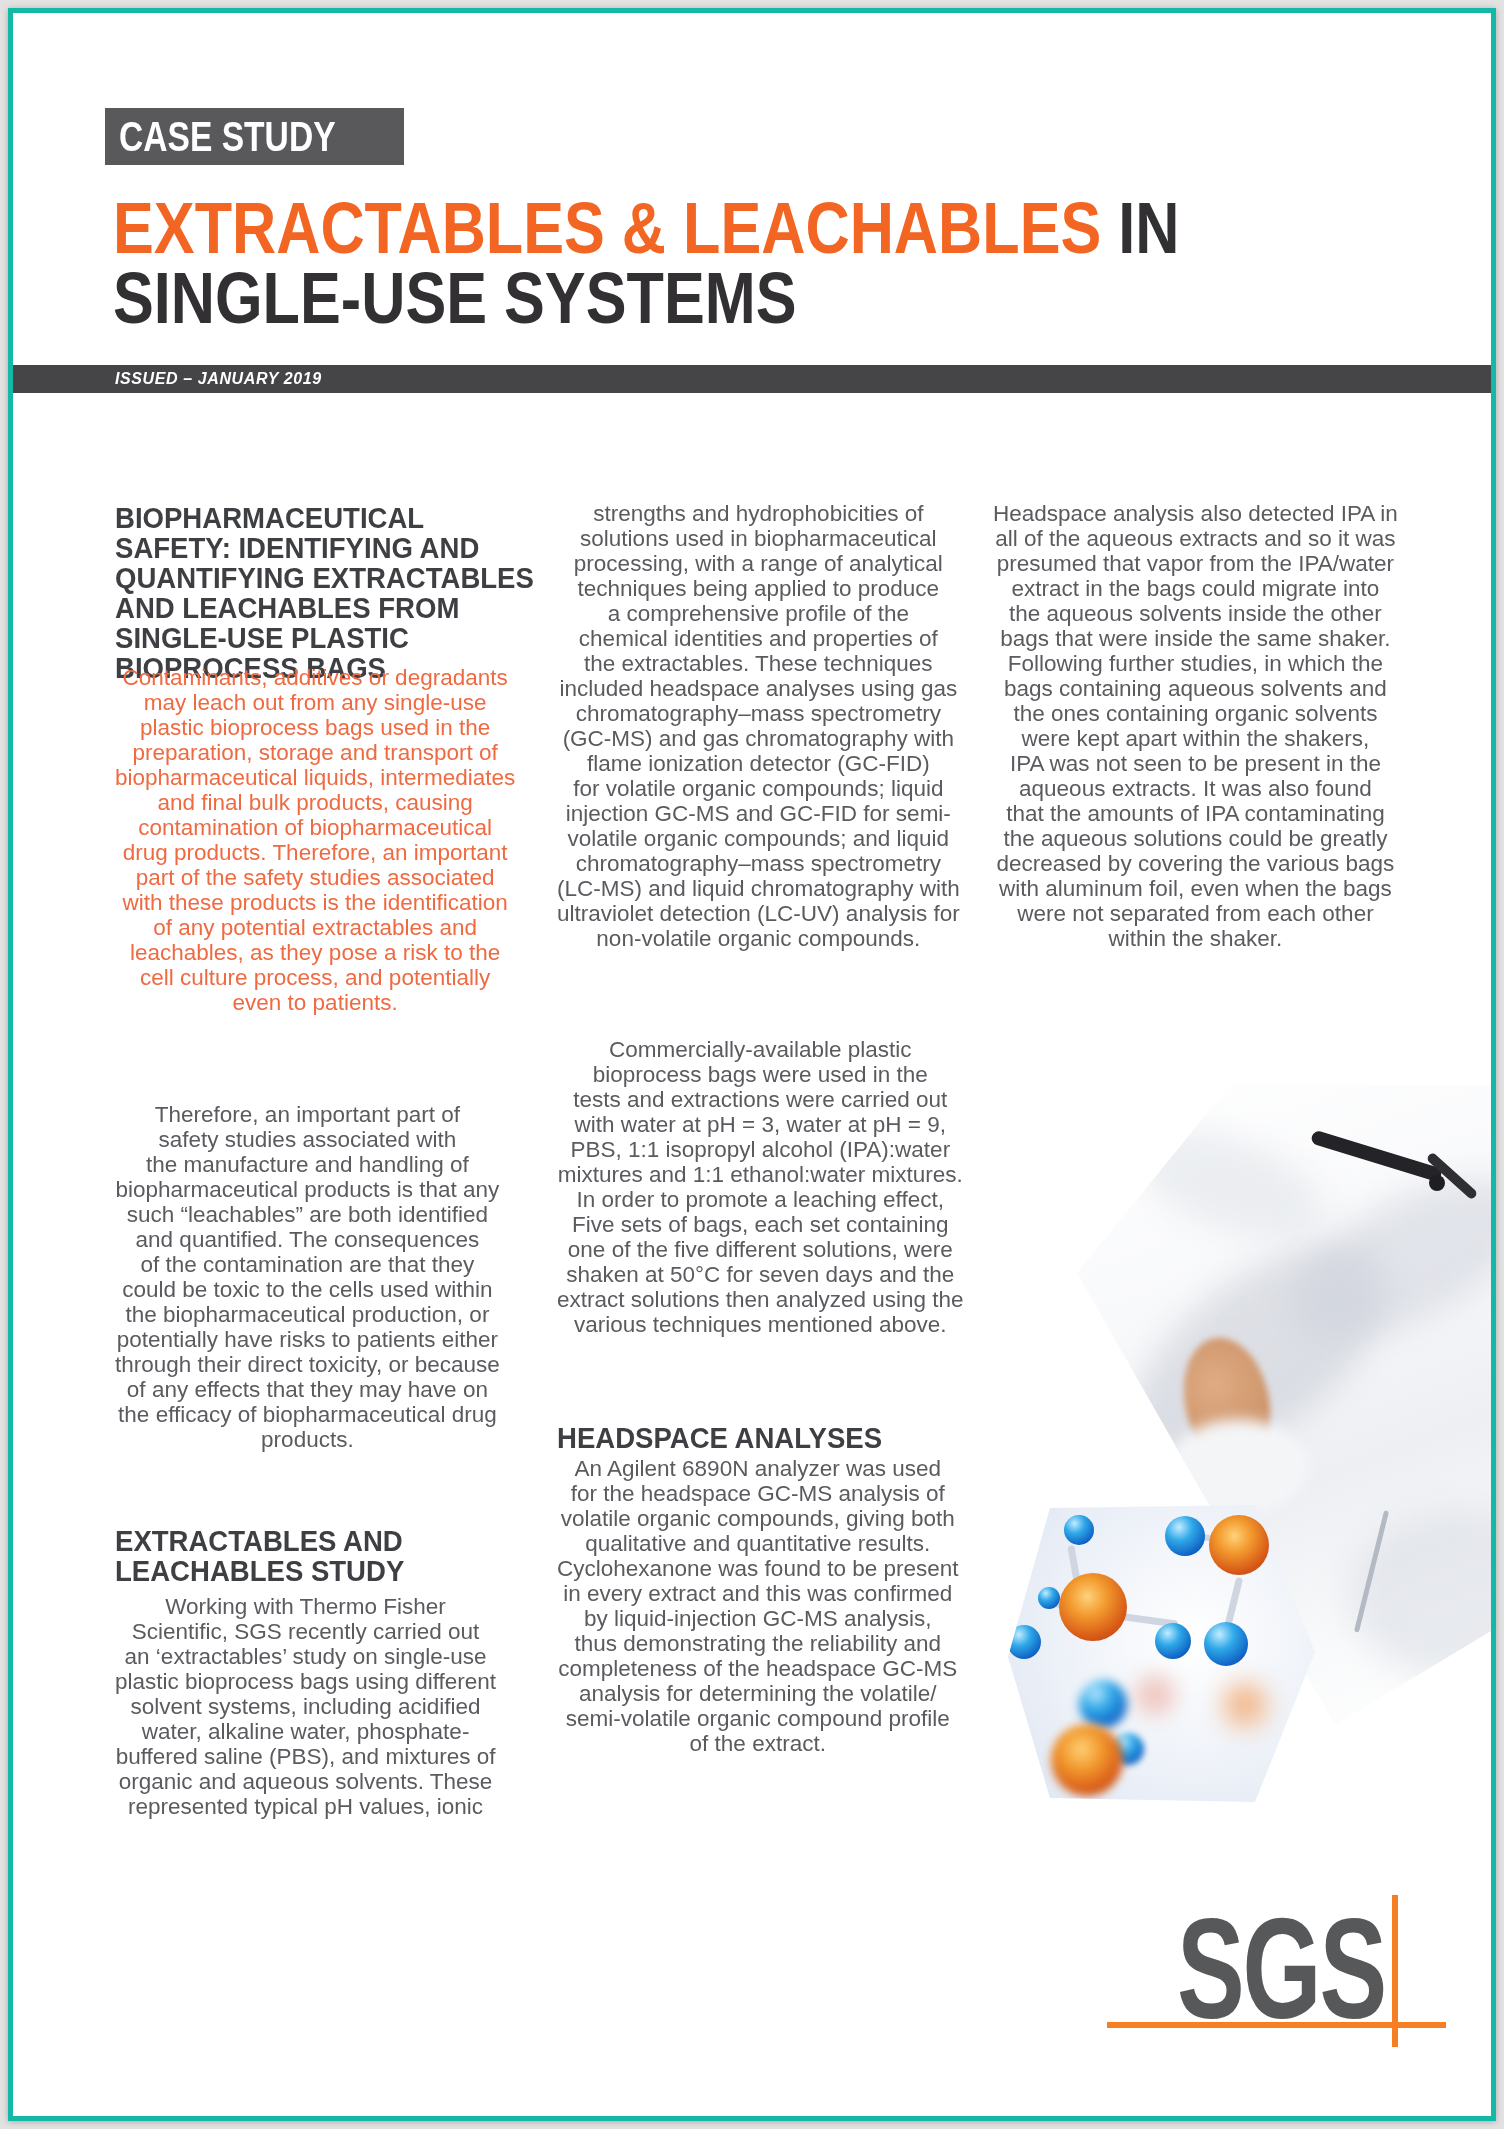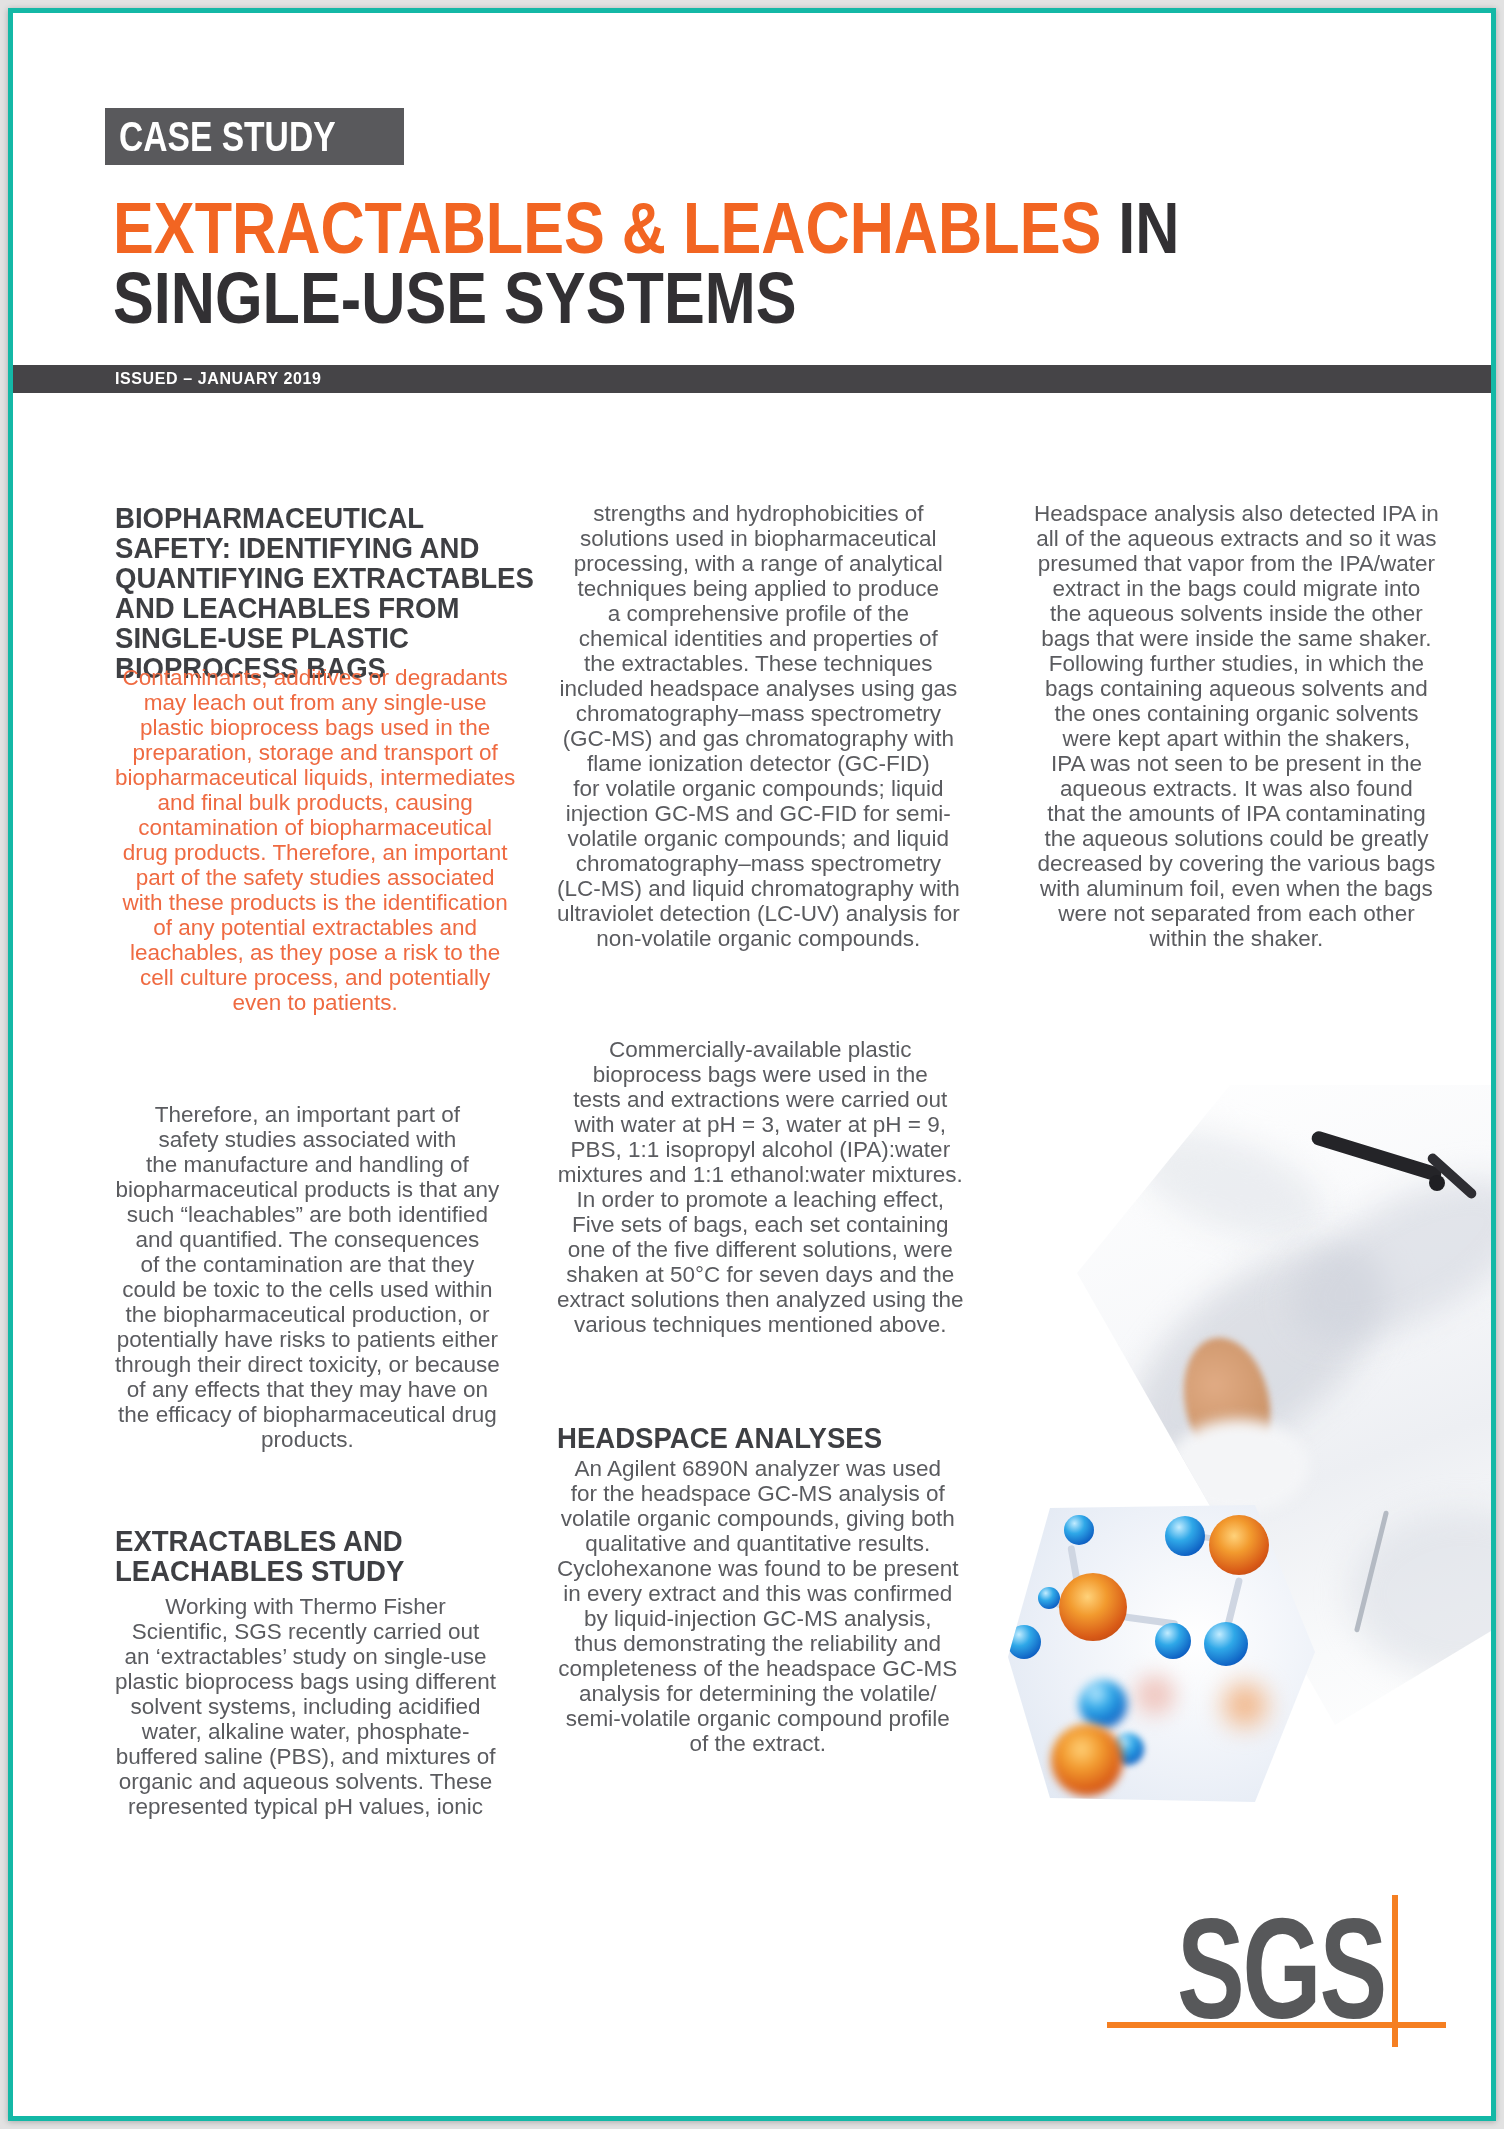--- a/index.html
+++ b/index.html
@@ -8,21 +8,21 @@
           border:5px solid #14b8a6; box-shadow:0 1px 6px rgba(0,0,0,.25); overflow:hidden; box-sizing:border-box; }
 
   .badge { position:absolute; left:92px; top:95px; height:57px; background:#59595c; color:#fff;
            display:flex; align-items:center; padding:0 14px; }
   .badge-text { font-size:42px; font-weight:bold; transform:scaleX(.8); transform-origin:0 50%; white-space:pre; }
 
   .title { position:absolute; left:100px; top:180px; font-weight:bold; font-size:72px; line-height:70px;
            color:#323033; transform:scaleX(.85); transform-origin:0 0; white-space:pre; }
   .orange-txt { color:#f26522; }
 
-  .issued-bar { position:absolute; left:0; top:352px; width:1488px; height:28px; background:#454447; }
+  .issued-bar { position:absolute; left:0; top:352px; width:1488px; height:28px; background:#454447;font-style:italic; }
   .issued-text { position:absolute; left:102px; top:0; height:28px; line-height:28px; color:#fff;
                  font-size:16px; font-weight:bold; letter-spacing:.6px; white-space:pre; }
 
   .colhead { position:absolute; font-size:29px; line-height:30px; font-weight:bold; color:#3e3f43;
              white-space:pre; transform:scaleX(.95); transform-origin:0 0; }
   .para { position:absolute; font-size:22.5px; line-height:25px; color:#5a5b5f; white-space:pre;text-align:center; }
   .orange-para { color:#ef6a41; }
 
   
   .photo { position:absolute; left:1056px; top:1066px; width:432px; height:660px;
@@ -160,21 +160,21 @@
 qualitative and quantitative results.
 Cyclohexanone was found to be present
 in every extract and this was confirmed
 by liquid-injection GC-MS analysis,
 thus demonstrating the reliability and
 completeness of the headspace GC-MS
 analysis for determining the volatile/
 semi-volatile organic compound profile
 of the extract.</div>
 
-  <div class="para" style="left:1021px; top:488px;">Headspace analysis also detected IPA in
+  <div class="para" style="left:980px; top:488px;">Headspace analysis also detected IPA in
 all of the aqueous extracts and so it was
 presumed that vapor from the IPA/water
 extract in the bags could migrate into
 the aqueous solvents inside the other
 bags that were inside the same shaker.
 Following further studies, in which the
 bags containing aqueous solvents and
 the ones containing organic solvents
 were kept apart within the shakers,
 IPA was not seen to be present in the

